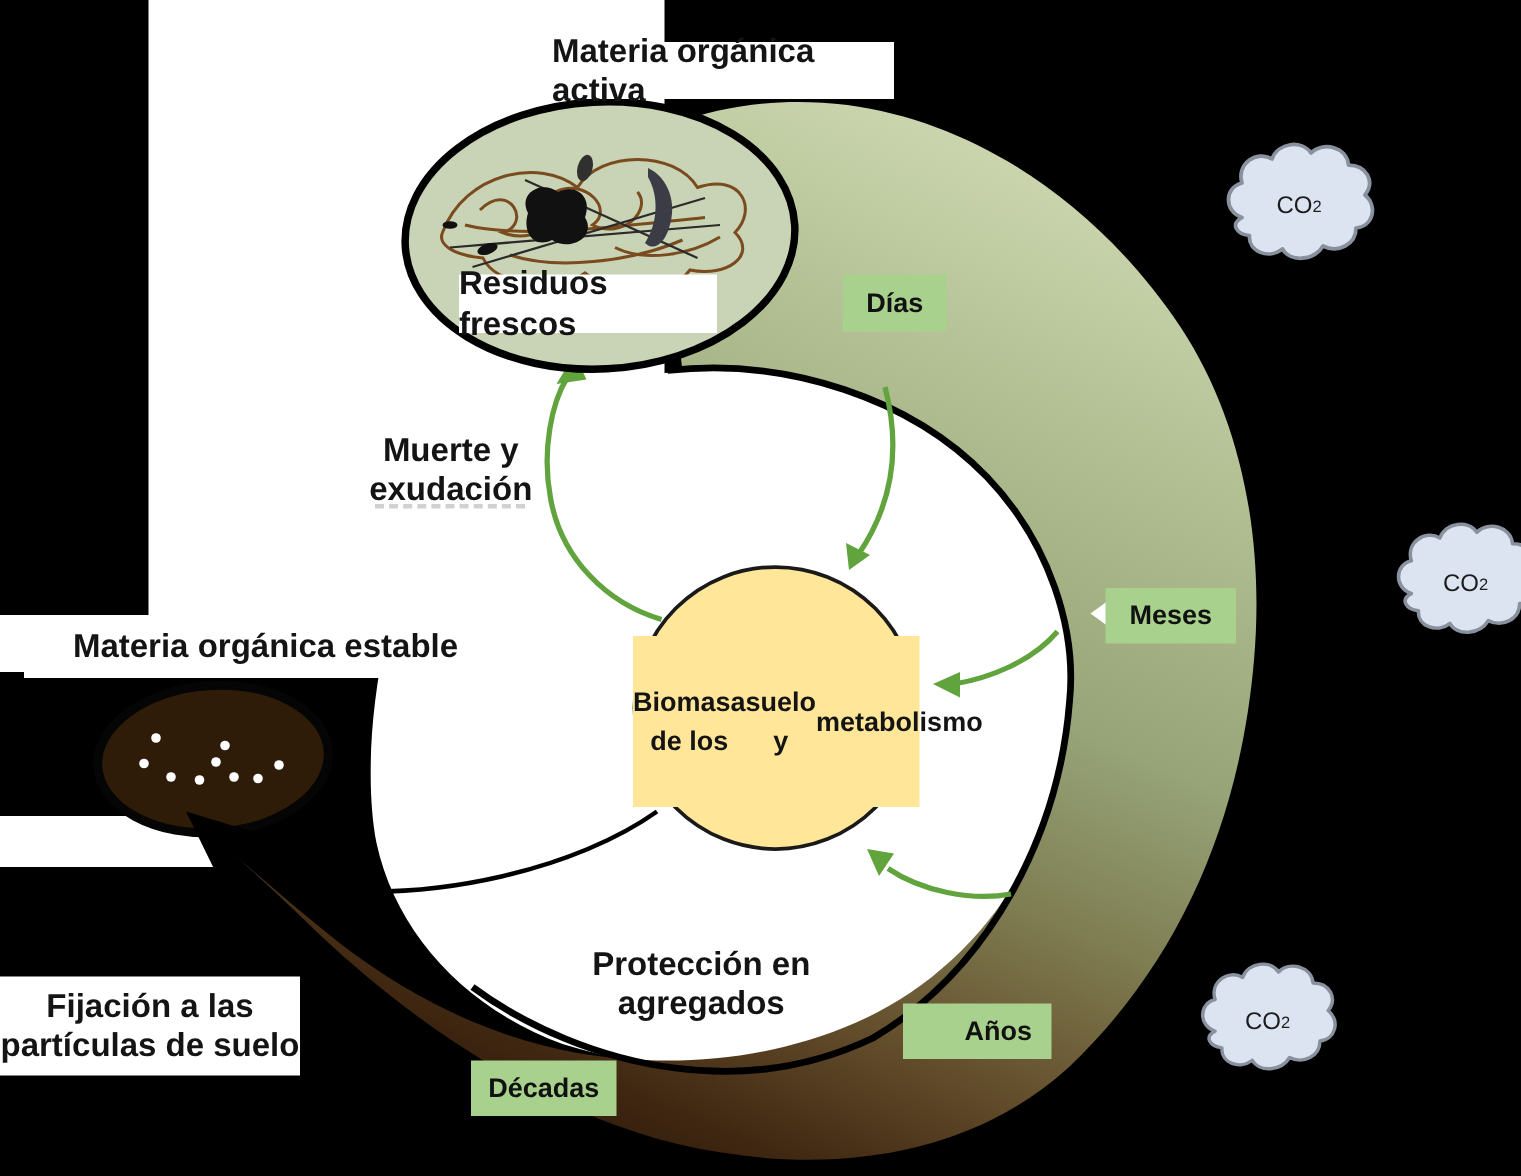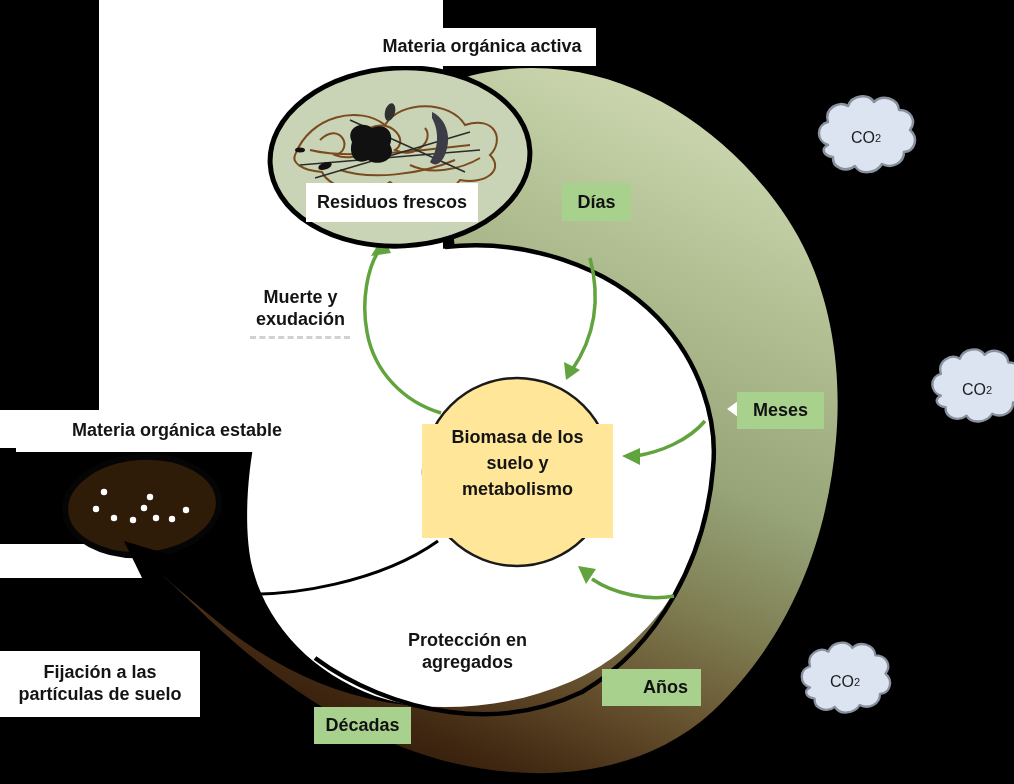--- a/index.html
+++ b/index.html
@@ -4,41 +4,41 @@
 <style>
   html,body{margin:0;padding:0;background:#000;}
   #stage{
     position:relative;width:1014px;height:784px;background:#000;
     overflow:hidden;font-family:"Liberation Sans",sans-serif;
   }
   #diagram-svg{position:absolute;left:0;top:0;}
   .lbl{
     position:absolute;font-weight:bold;color:#141414;
     display:flex;align-items:center;justify-content:center;
-    text-align:left;font-size:18px;line-height:1.2;
+    text-align:left;font-size:22px;line-height:1.2;
   }
   .whitebox{background:#ffffff;}
   .badge{
     position:absolute;background:#a9d18e;color:#111;font-weight:bold;
     font-size:18px;display:flex;align-items:center;justify-content:center;
   }
   .multiline{flex-direction:column;}
   .cloud-txt{
     position:absolute;font-size:16px;color:#1c1c1c;font-weight:normal;
     display:flex;align-items:center;justify-content:center;
   }
   .cloud-txt sub{font-size:11px;}
   #ghost-dashes{
     position:absolute;left:250px;top:336px;width:100px;height:0;
     border-top:3px dashed #c9c9c9;opacity:.85;
   }
   #biomass-box{
     position:absolute;left:422px;top:424px;width:191px;height:114px;
-    background:#ffe699;display:flex;flex-direction:column;
-    align-items:center;justify-content:flex-start;
+    background:#ffe699;display:flex;
+    align-items:center;justify-content:space-between;
     font-weight:bold;font-size:18px;color:#141414;line-height:26px;
     text-align:center;
   }
 </style>
 </head>
 <body>
 
 <div id="stage">
 
   <svg id="diagram-svg" width="1014" height="784" viewBox="0 0 1014 784">

